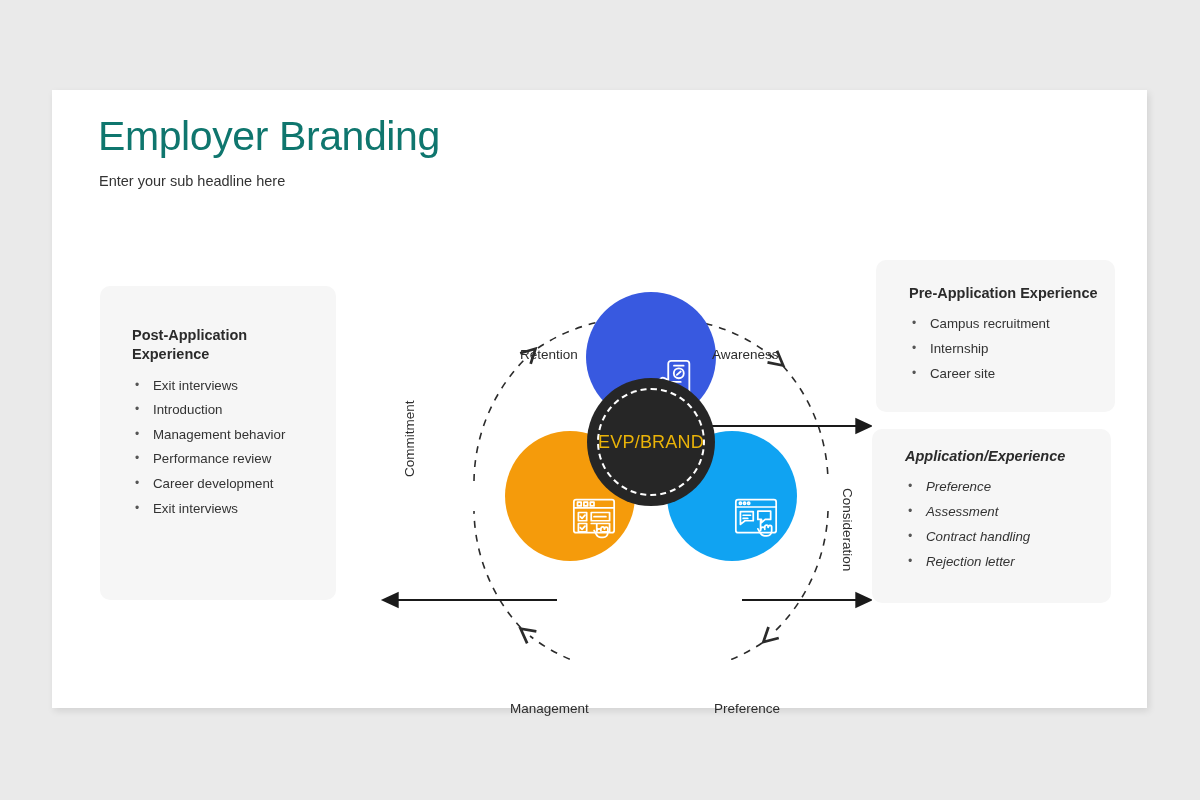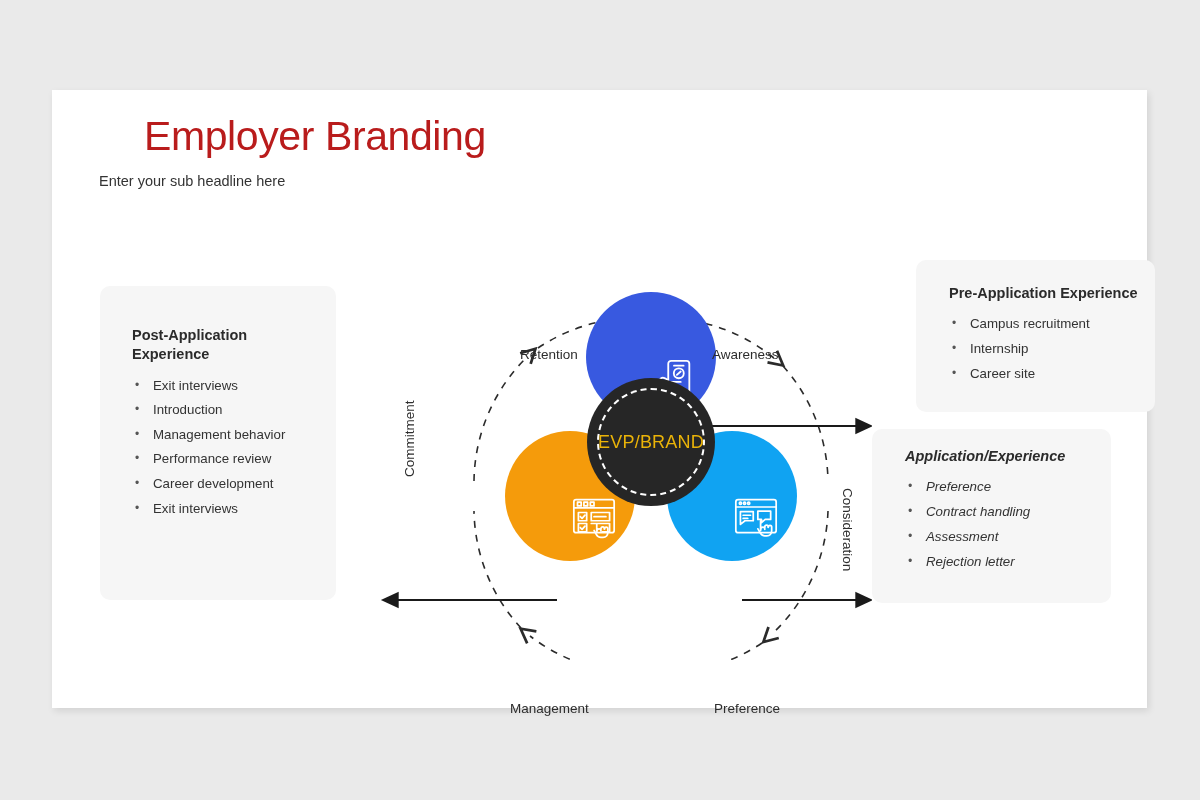--- a/index.html
+++ b/index.html
@@ -22,24 +22,23 @@
     background: #ffffff;
     box-shadow: 2px 3px 7px rgba(0,0,0,0.10);
   }
   
   #page-title {
     position: absolute;
     left: 46px;
     top: 23px;
     font-size: 41px;
     font-weight: 400;
-    color: #b91c1c;
+    color: #0f766e;
     letter-spacing: -0.4px;
     white-space: nowrap;
-    margin-left: 46px;
   }
   #page-subtitle {
     position: absolute;
     left: 47px;
     top: 83px;
     font-size: 14.5px;
     font-weight: 400;
     color: #333333;
     white-space: nowrap;
   }
@@ -79,21 +78,21 @@
   }
   #panel-post {
     left: 48px;
     top: 196px;
     width: 236px;
     height: 314px;
     padding: 40px 18px 0 32px;
   }
   #panel-post .panel-list li { line-height: 1.85; }
   #panel-pre {
-    left: 864px;
+    left: 824px;
     top: 170px;
     width: 239px;
     height: 152px;
     padding: 24px 14px 0 33px;
   }
   #panel-app {
     left: 820px;
     top: 339px;
     width: 239px;
     height: 174px;
@@ -203,22 +202,22 @@
       <li>Campus recruitment</li>
       <li>Internship</li>
       <li>Career site</li>
     </ul>
   </div>
 
   <div class="panel" id="panel-app">
     <div class="panel-title">Application/Experience</div>
     <ul class="panel-list">
       <li>Preference</li>
+      <li>Assessment</li>
       <li>Contract handling</li>
-      <li>Assessment</li>
       <li>Rejection letter</li>
     </ul>
   </div>
 
   <div id="diagram">
 
     <svg width="530" height="460" viewBox="0 0 530 460">
       <defs>
         <marker id="solid-arrow" markerWidth="9" markerHeight="9" refX="7" refY="4.5" orient="auto">
           <path d="M0,0.6 L8.5,4.5 L0,8.4 z" fill="#1a1a1a"></path>

